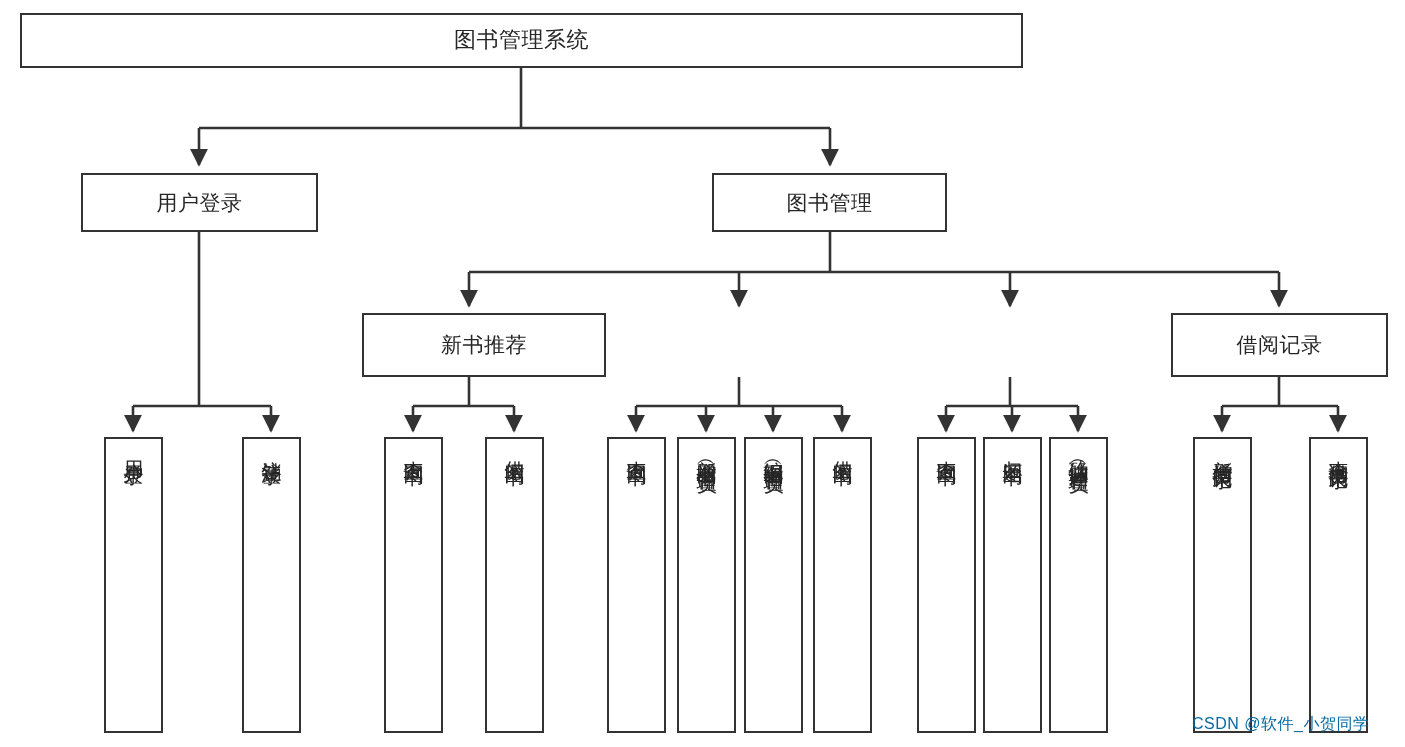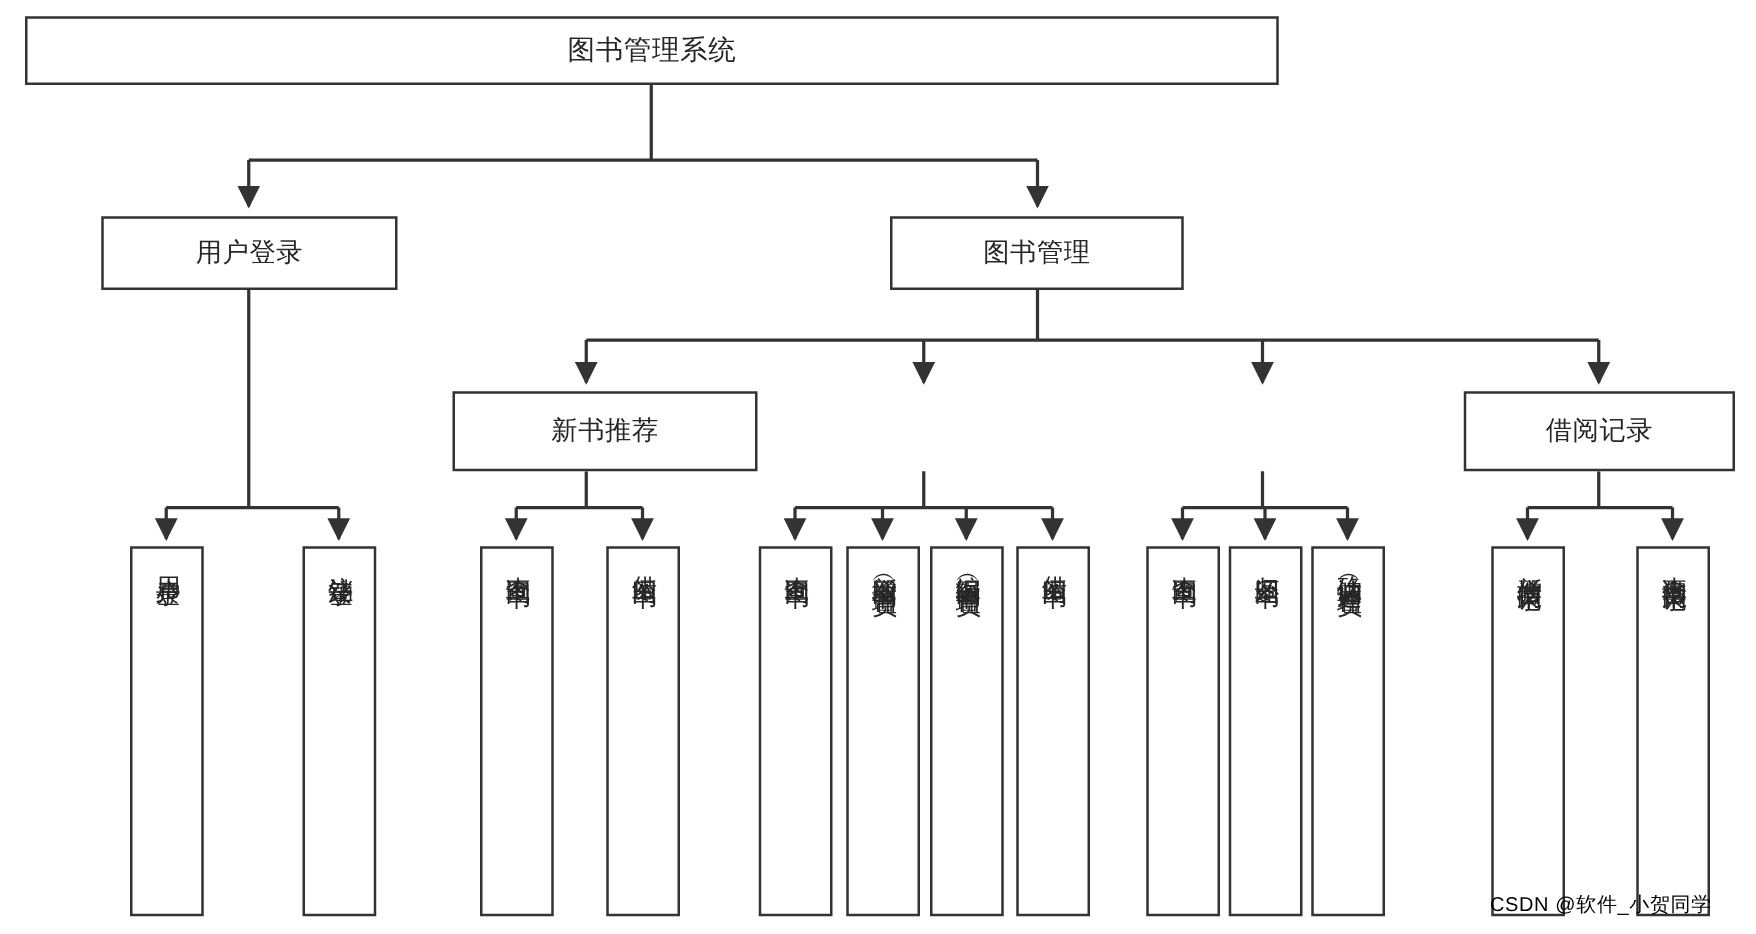--- a/index.html
+++ b/index.html
@@ -56,21 +56,21 @@
     padding-top: 6px;
   }
   .node.title .label {
     font-size: 22px;
   }
   .watermark {
     position: absolute;
     left: 1192px;
     top: 714px;
     font-size: 16px;
-    color: #000000;
+    color: #0369a1;
     letter-spacing: 0.5px;
     white-space: nowrap;
     z-index: 5;
   }
 </style>
 </head>
 <body>
 
 <div id="canvas">
 

